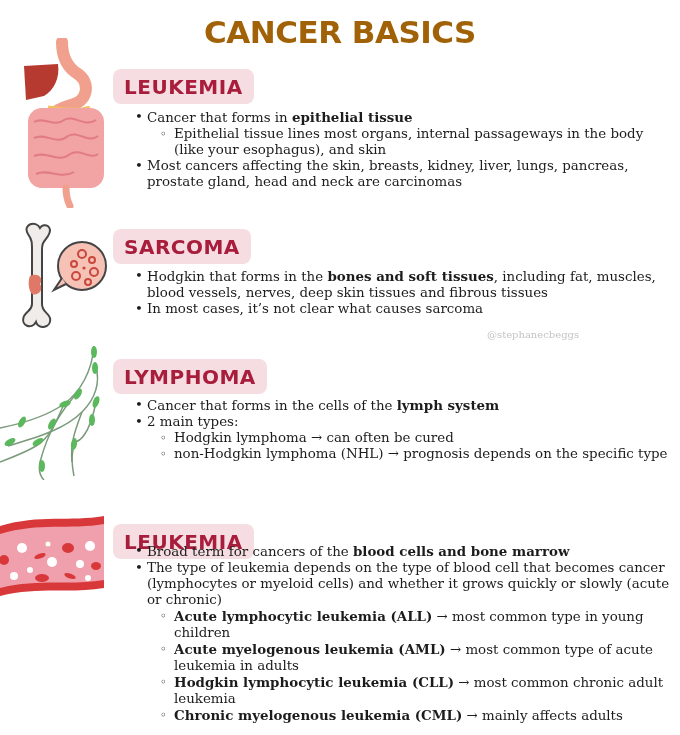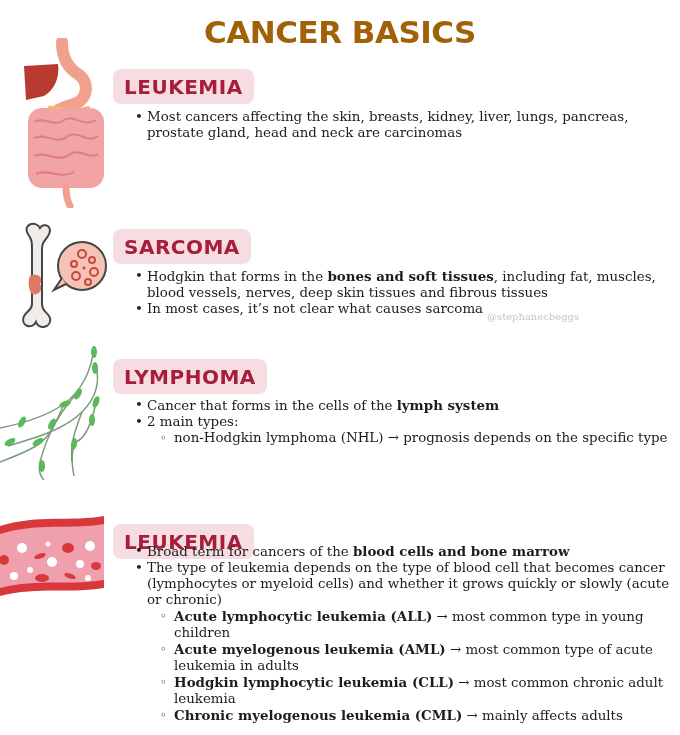--- a/index.html
+++ b/index.html
@@ -8,39 +8,44 @@
   .section{position:absolute;left:0;width:680px;}
   .pill{position:absolute;left:113px;background:#f6dde1;border-radius:8px;padding:4px 11px 3px 11px;font-family:"DejaVu Sans",sans-serif;font-weight:bold;font-size:20px;color:#a81c3c;letter-spacing:0.5px;line-height:28px;}
   .body{position:absolute;left:133px;width:540px;font-size:13.4px;line-height:16px;}
   ul{margin:0;padding:0;list-style:none;}
   li{position:relative;padding-left:14px;}
   li.b::before{content:"•";position:absolute;left:2px;top:0;}
   ul.sub li{padding-left:27px;}
   ul.sub li::before{content:"◦";position:absolute;left:13px;top:0;font-size:12px;}
   b{font-weight:bold;}
   .illus{position:absolute;left:0;}
-  .watermark{position:absolute;left:487px;top:311px;font-size:10px;color:#c4c4c4;text-align:right;}
+  .watermark{position:absolute;left:487px;top:329px;font-size:10px;color:#c4c4c4;text-align:right;}
 </style>
 </head>
 <body>
 
 <div class="title">CANCER BASICS</div>
 
 <div class="section" style="top:0;">
   <svg class="illus" style="top:38px;left:18px;" width="90" height="170" viewBox="0 0 90 170">
     <path d="M44 4 C44 20 50 30 60 36 C72 44 70 62 56 66 C44 70 36 72 34 80" fill="none" stroke="#f0a08c" stroke-width="12" stroke-linecap="round"></path>
     <path d="M6 28 L40 26 C42 40 36 52 26 58 L8 62 Z" fill="#b63a30"></path>
     <path d="M30 70 C46 72 60 74 72 70" stroke="#f2c05a" stroke-width="5" fill="none"></path>
     <rect x="10" y="70" width="76" height="80" rx="14" fill="#f2a3a3"></rect>
     <path d="M16 84 C26 78 36 90 46 82 C56 76 66 90 78 82 M16 100 C28 94 38 108 50 98 C60 92 70 106 80 98 M16 118 C28 112 40 126 52 116 C62 110 72 122 80 116 M18 136 C30 130 42 142 56 134" stroke="#e07c82" stroke-width="2" fill="none"></path>
     <path d="M48 150 C48 158 50 164 52 168" stroke="#f0a08c" stroke-width="7" stroke-linecap="round" fill="none"></path>
   </svg>
   <div class="pill" style="top:69px;">LEUKEMIA</div>
   <div class="body" style="top:109px;">
     <ul>
+      <li class="b"><span>Cancer that forms in </span><b>epithelial tissue</b>
+        <ul class="sub">
+            <li>Epithelial tissue lines most organs, internal passageways in the body (like your esophagus), and  skin</li>
+          </ul>
+      </li>
       <li class="b">Most cancers affecting the skin, breasts, kidney, liver, lungs, pancreas, prostate gland, head and neck are carcinomas</li>
     </ul>
   </div>
 </div>
 
 <div class="section" style="top:0;">
   <svg class="illus" style="top:220px;left:12px;" width="100" height="112" viewBox="0 0 100 112">
     <path d="M16 14 C10 4 24 0 28 8 C32 2 42 6 36 16 C32 22 30 22 30 30 L30 84 C30 92 36 92 38 98 C40 108 26 110 24 102 C20 110 8 106 12 96 C16 90 20 90 20 84 L20 30 C20 22 20 20 16 14 Z" fill="#efecea" stroke="#444" stroke-width="2"></path>
     <path d="M18 56 C26 52 32 58 28 64 C32 70 26 76 20 74 C16 70 16 60 18 56 Z" fill="#e07868"></path>
     <circle cx="70" cy="46" r="24" fill="#f6c2b6" stroke="#444" stroke-width="2"></circle>
@@ -88,20 +93,21 @@
       <ellipse cx="74" cy="102" rx="3" ry="6" transform="rotate(10 74 102)"></ellipse>
       <ellipse cx="42" cy="124" rx="3" ry="6"></ellipse>
     </g>
   </svg>
   <div class="pill" style="top:359px;">LYMPHOMA</div>
   <div class="body" style="top:397px;">
     <ul>
       <li class="b"><span>Cancer that forms in the cells of the </span><b>lymph system</b></li>
       <li class="b"><span>2 main types:</span>
         <ul class="sub">
+          <li>Hodgkin lymphoma → can often be cured</li>
           <li>non-Hodgkin lymphoma (NHL) → prognosis depends on the specific type</li>
         </ul>
       </li>
     </ul>
   </div>
 </div>
 
 <div class="section" style="top:0;">
   <svg class="illus" style="top:510px;left:0;" width="110" height="90" viewBox="0 0 110 90">
     <path d="M0 16 C40 4 70 12 104 6 L104 78 C70 84 40 76 0 86 Z" fill="#d9383a"></path>

